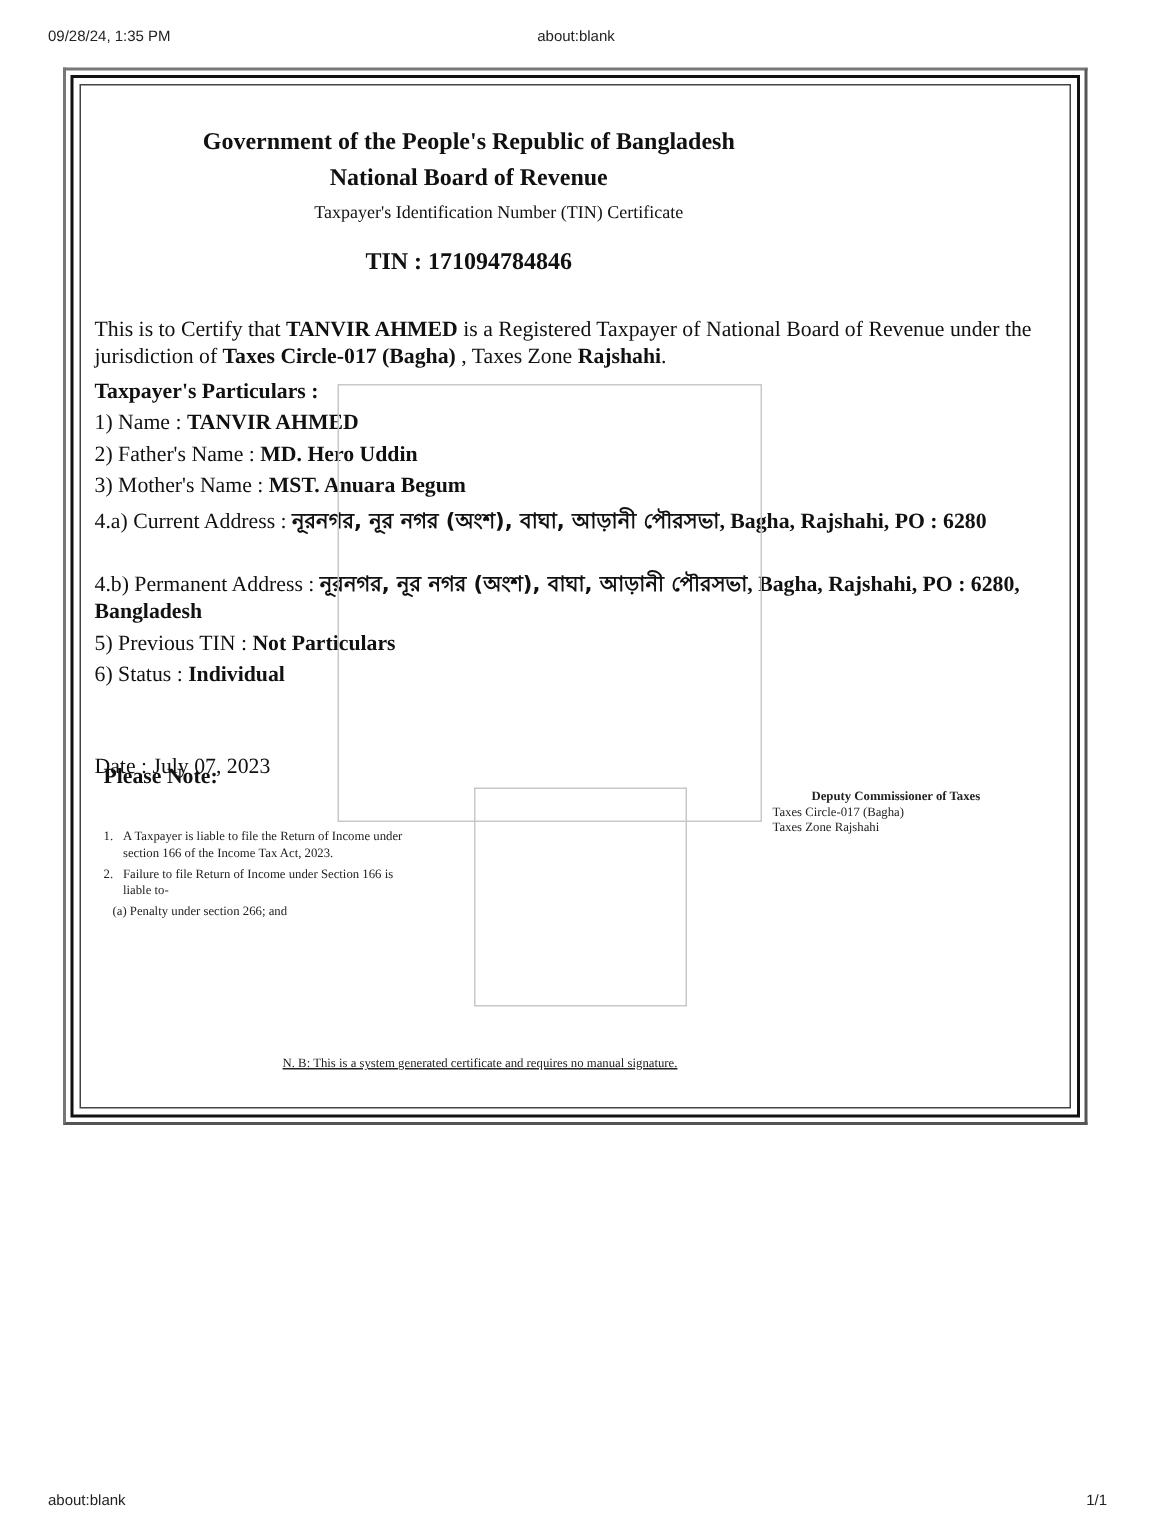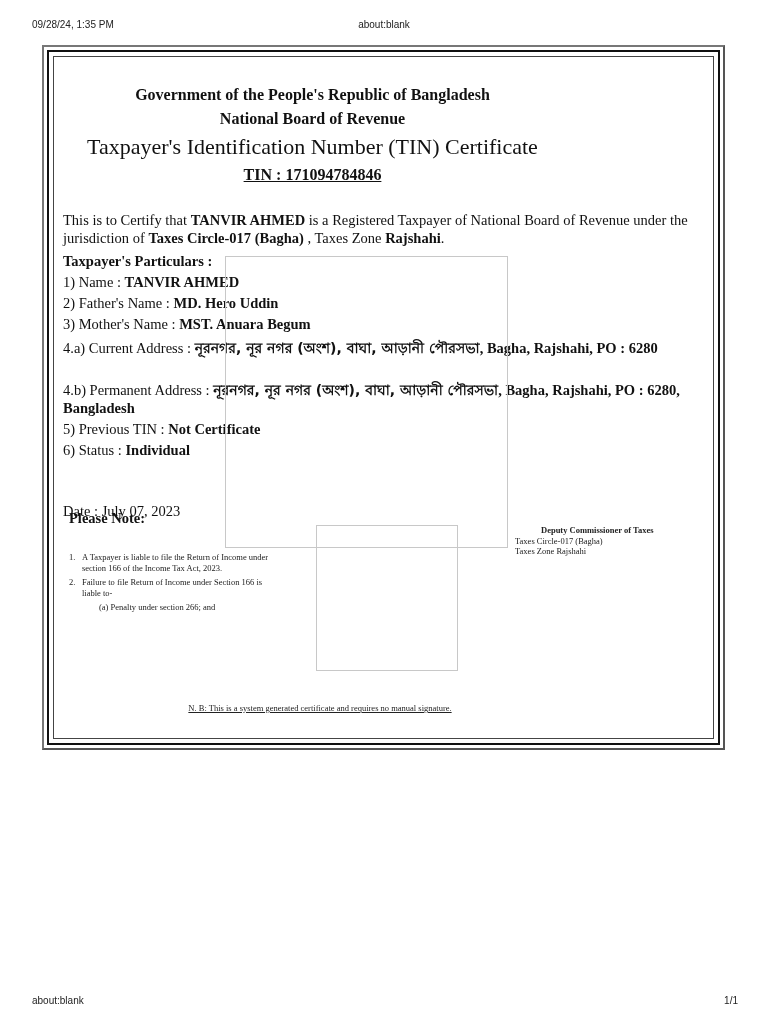--- a/index.html
+++ b/index.html
@@ -4,30 +4,30 @@
   <style>
     html, body { margin: 0; padding: 0; }
     body { width: 768px; height: 1024px; background: #ffffff; position: relative; overflow: hidden; color: #111; }
     .print-hdr { position: absolute; top: 19px; font-family: "Liberation Sans", sans-serif; font-size: 10px; color: #222; }
     .frame-outer { position: absolute; left: 42px; top: 45px; width: 683px; height: 705px; border: 2px solid #555; border-top-color:#777; border-left-color:#777; box-sizing: border-box; }
     .frame-mid { position: absolute; left: 3px; top: 3px; right: 3px; bottom: 3px; border: 2px solid #111; }
     .frame-inner { position: absolute; left: 4px; top: 4px; right: 4px; bottom: 4px; border: 1px solid #444; }
     .title { position: absolute; left: 0; width: 625px; text-align: center; font-family: "Liberation Serif", serif; }
     .t1 { top: 86px; font-size: 16px; font-weight: bold; }
     .t2 { top: 110px; font-size: 16px; font-weight: bold; }
-    .t3 { top: 134px; font-size: 22px; }
-    .tin { top: 166px; font-size: 16px; font-weight: bold; text-decoration: underline; }
+    .t3 { top: 134px; font-size: 12px; padding-left: 20px; }
+    .tin { top: 166px; font-size: 16px; font-weight: bold; }
     .body-text { position: absolute; left: 63px; width: 660px; font-family: "Liberation Serif", serif; font-size: 14.5px; line-height: 18px; }
     .bn { font-family: "DejaVu Sans", sans-serif; font-weight: bold; font-size: 14px; }
     .ghost-box { position: absolute; border: 1px solid #c8c8c8; pointer-events: none; }
     .note-title { position: absolute; left: 69px; top: 510px; font-family: "Liberation Serif", serif; font-weight: bold; font-size: 14.5px; }
     .notes { position: absolute; left: 69px; top: 552px; width: 200px; font-family: "Liberation Serif", serif; font-size: 8.5px; line-height: 10.5px; color: #222; }
     .notes .item { display: flex; margin-bottom: 4px; }
     .notes .num { width: 13px; flex: none; }
-    .notes .sub { margin-left: 30px; margin-bottom: 4px; }
+    .notes .sub { margin-left: 6px; margin-bottom: 4px; }
     .deputy { position: absolute; left: 515px; top: 525px; width: 200px; font-family: "Liberation Serif", serif; font-size: 8.5px; line-height: 10.5px; color: #222; }
     .nb { position: absolute; left: 0; width: 640px; top: 703px; text-align: center; font-family: "Liberation Serif", serif; font-size: 8.5px; text-decoration: underline; color: #222; }
   </style>
 </head>
 <body>
 
 <div class="print-hdr" style="left:32px;">09/28/24, 1:35 PM</div>
 <div class="print-hdr" style="left:0;width:768px;text-align:center;">about:blank</div>
 
 <div class="frame-outer">
@@ -56,21 +56,21 @@
 <div class="body-text" style="top:315px;">
   <span>3) Mother's Name : </span><b>MST. Anuara Begum</b>
 </div>
 <div class="body-text" style="top:339px;">
   <span>4.a) Current Address : </span><span class="bn">নূরনগর, নূর নগর (অংশ), বাঘা, আড়ানী পৌরসভা</span><b>, Bagha, Rajshahi, PO : 6280</b>
 </div>
 <div class="body-text" style="top:381px;">
   <span>4.b) Permanent Address : </span><span class="bn">নূরনগর, নূর নগর (অংশ), বাঘা, আড়ানী পৌরসভা</span><b>, Bagha, Rajshahi, PO : 6280, Bangladesh</b>
 </div>
 <div class="body-text" style="top:420px;">
-  <span>5) Previous TIN : </span><b>Not Certificate</b>
+  <span>5) Previous TIN : </span><b>Not Particulars</b>
 </div>
 <div class="body-text" style="top:441px;">
   <span>6) Status : </span><b>Individual</b>
 </div>
 
 <div class="body-text" style="top:502px;">Date : July 07, 2023</div>
 
 <div class="ghost-box" style="left:225px;top:256px;width:281px;height:290px;"></div>
 <div class="ghost-box" style="left:316px;top:525px;width:140px;height:144px;"></div>
 

